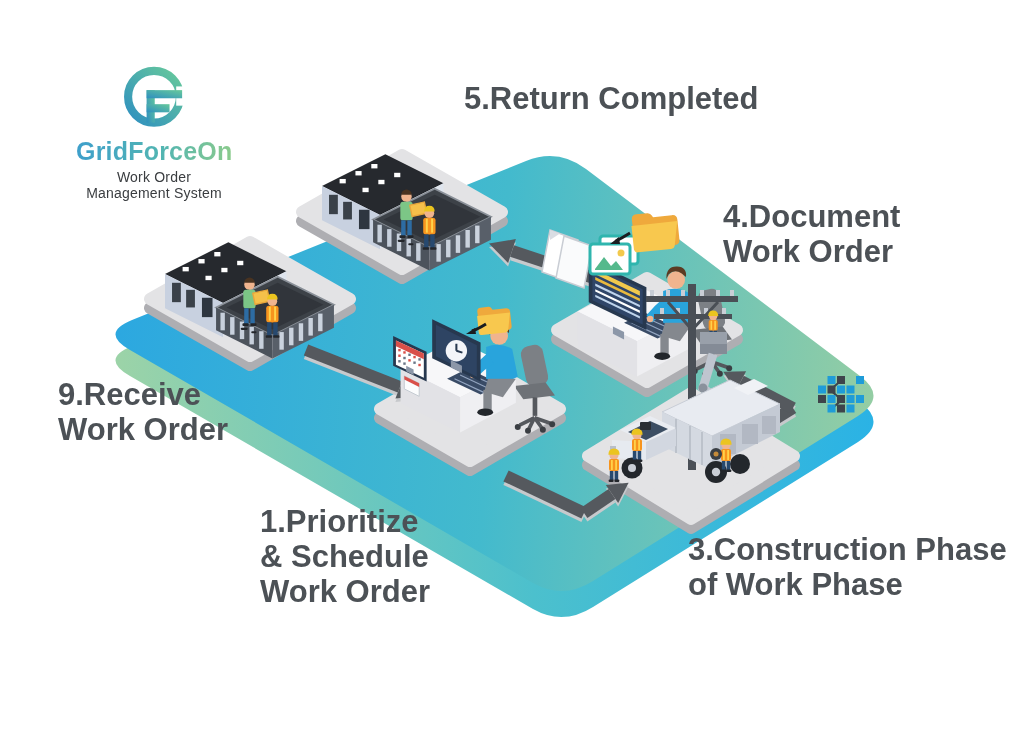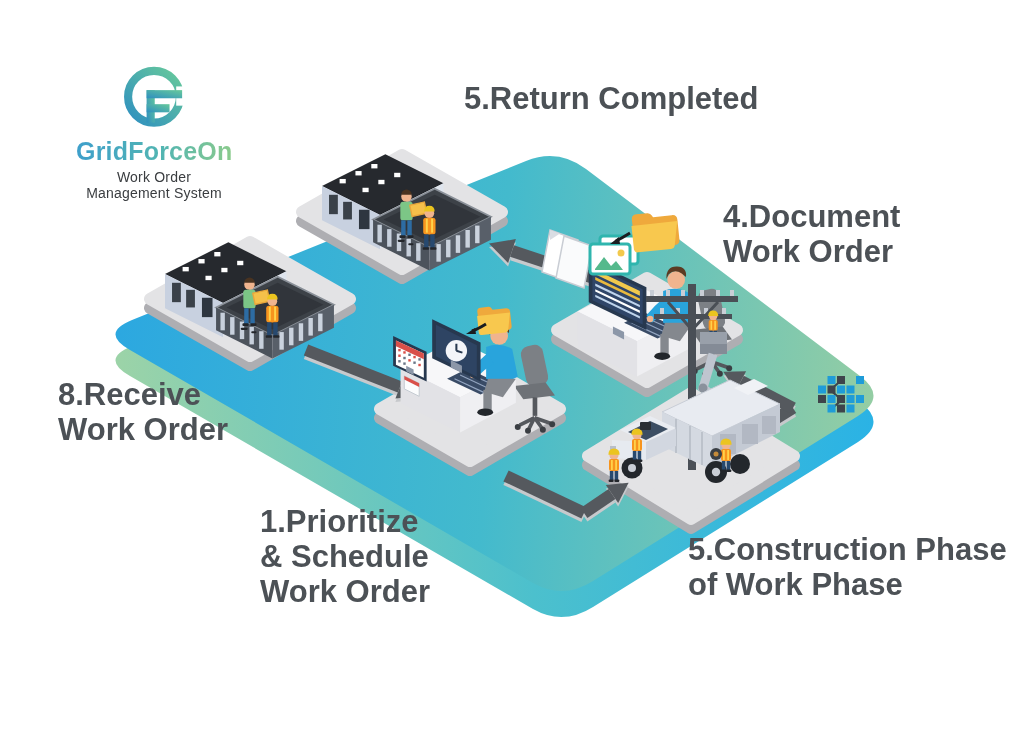--- a/index.html
+++ b/index.html
@@ -386,30 +386,30 @@
     <rect x="80" y="33" width="20" height="26" fill="#FFFFFF"></rect>
     <rect x="40" y="38" width="11" height="44" fill="url(#lgGrad)"></rect>
     <rect x="40" y="38" width="48" height="11" fill="url(#lgGrad)"></rect>
     <rect x="40" y="57" width="31" height="11" fill="url(#lgGrad)"></rect>
   </svg>
   <div class="logo-name">GridForceOne</div>
   <div class="logo-tagline">Work Order Management System</div>
 </div>
 
 <div class="step-label" style="left:58px; top:377px;">
-  <div>8.Receive</div>
+  <div>9.Receive</div>
   <div>Work Order</div>
 </div>
 <div class="step-label" style="left:260px; top:504px;">
   <div>1.Prioritize</div>
   <div>&amp; Schedule</div>
   <div>Work Order</div>
 </div>
 <div class="step-label" style="left:688px; top:532px;">
-  <div>5.Construction Phase</div>
+  <div>3.Construction Phase</div>
   <div>of Work Phase</div>
 </div>
 <div class="step-label" style="left:723px; top:199px;">
   <div>4.Document</div>
   <div>Work Order</div>
 </div>
 <div class="step-label" style="left:464px; top:81px;">
   <div>5.Return Completed</div>
 </div>
 

